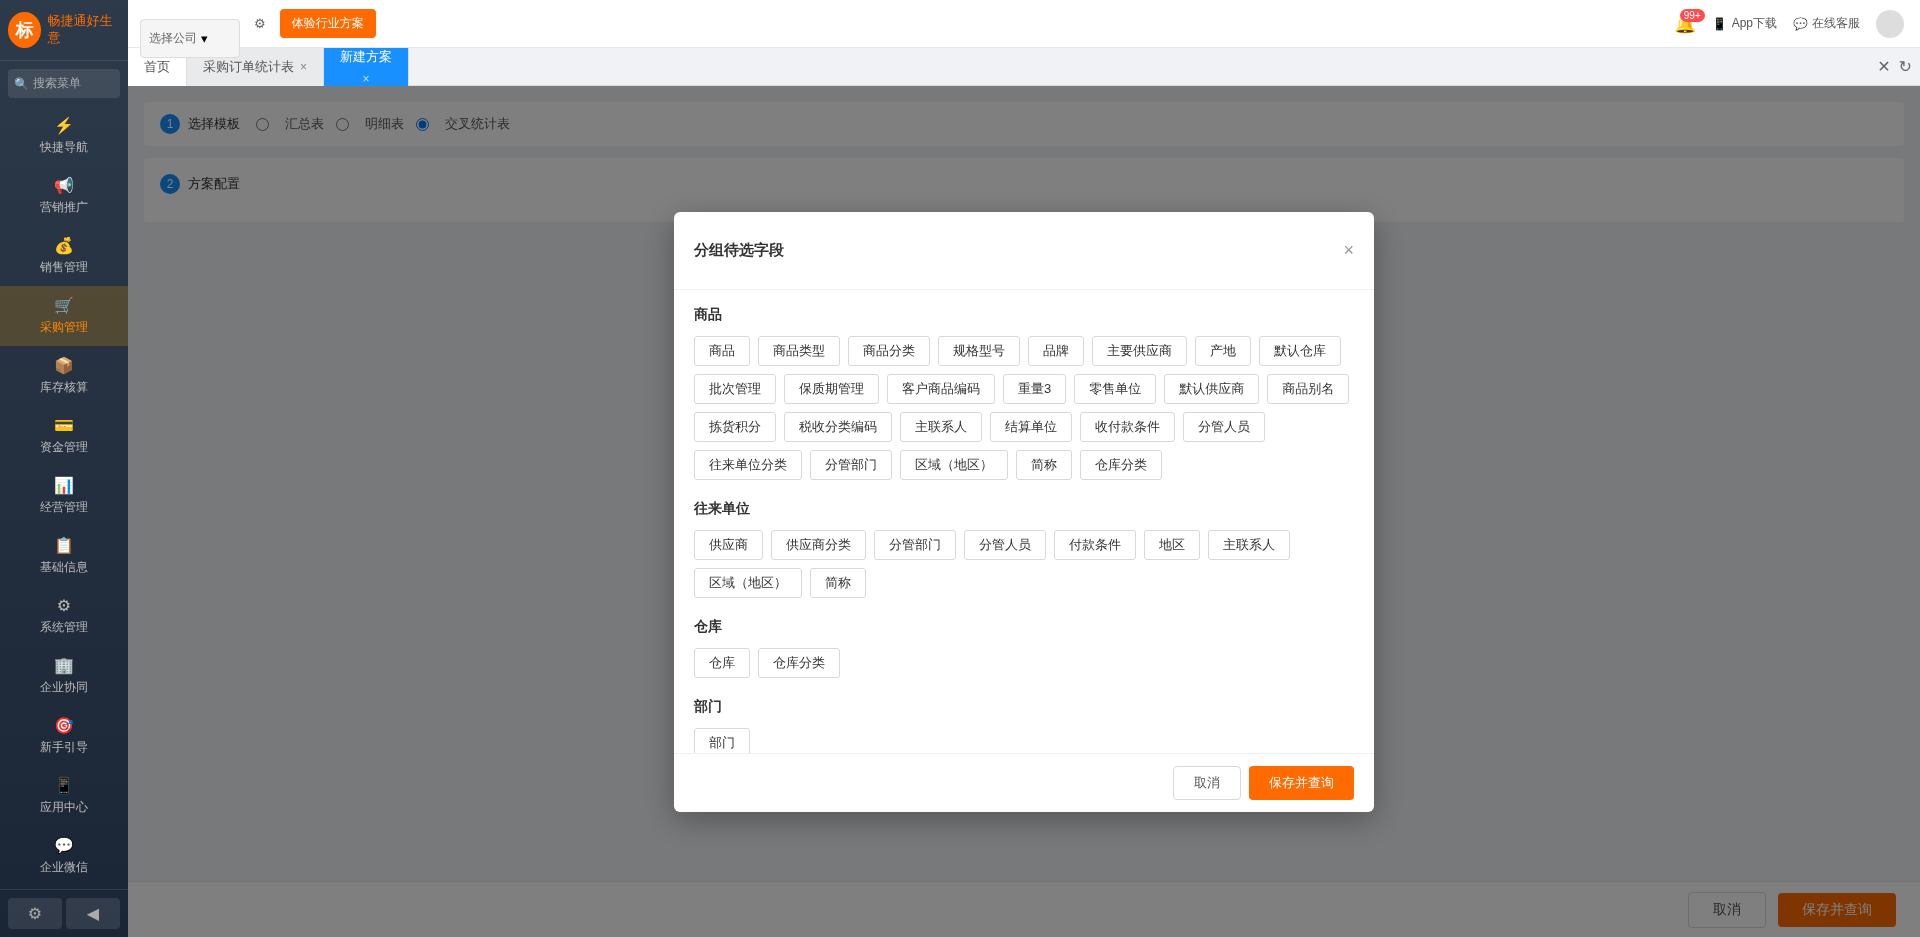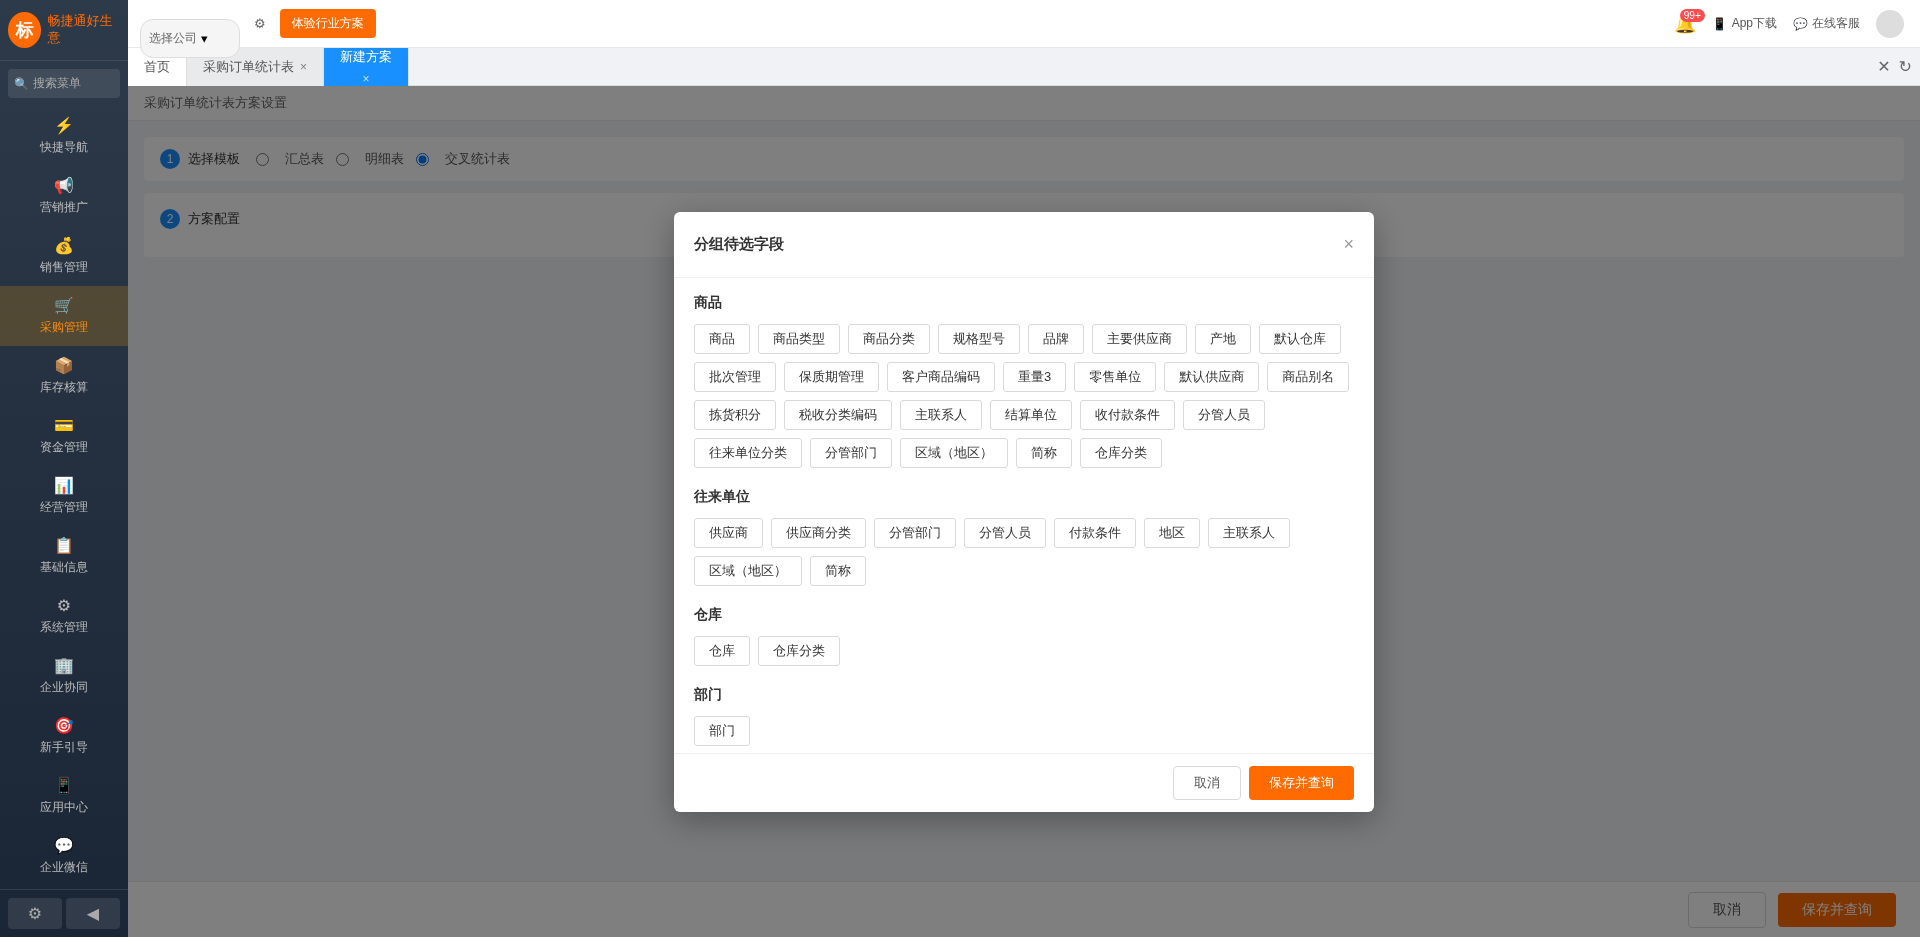--- a/index.html
+++ b/index.html
@@ -27,21 +27,21 @@
     .sidebar-icon { font-size: 16px; }
     .sidebar-bottom { width: 100%; border-top: 1px solid rgba(255,255,255,0.1); display: flex; padding: 8px; gap: 4px; }
     .sidebar-bottom-btn { flex: 1; background: rgba(255,255,255,0.1); border: none; border-radius: 4px; color: #aaa; padding: 6px; cursor: pointer; font-size: 16px; }
 
     
     .topbar {
       position: fixed; left: 128px; top: 0; right: 0; height: 48px;
       background: #fff; border-bottom: 1px solid #e8e8e8; display: flex; align-items: center; z-index: 9;
     }
     .topbar-left { display: flex; align-items: center; padding: 0 12px; gap: 8px; }
-    .topbar-dropdown { display: flex; align-items: center; gap: 4px; background: #f5f5f5; border: 1px solid #ddd; border-radius: 13px; padding: 10px 8px; cursor: pointer; min-width: 100px; margin-top: 30px; }
+    .topbar-dropdown { display: flex; align-items: center; gap: 4px; background: #f5f5f5; border: 1px solid #ddd; border-radius: 4px; padding: 10px 8px; cursor: pointer; min-width: 100px; margin-top: 30px; }
     .topbar-gear { padding: 6px; cursor: pointer; color: #666; }
     .topbar-trial { background: #ff6b00; color: white; border: none; border-radius: 4px; padding: 6px 12px; cursor: pointer; font-size: 12px; }
     .topbar-right { margin-left: auto; display: flex; align-items: center; gap: 16px; padding-right: 16px; }
     .topbar-badge-wrap { position: relative; cursor: pointer; }
     .topbar-badge { position: absolute; top: -4px; right: -8px; background: #ff4d4f; color: white; border-radius: 10px; font-size: 10px; padding: 1px 4px; }
     .topbar-icon-text { display: flex; align-items: center; gap: 4px; color: #555; font-size: 12px; cursor: pointer; }
     .topbar-avatar { width: 28px; height: 28px; background: #ddd; border-radius: 50%; cursor: pointer; }
 
     
     .tabbar {
@@ -83,21 +83,21 @@
       background: rgba(0,0,0,0.5); z-index: 100; display: flex; align-items: center; justify-content: center;
     }
 
     
     .modal {
       background: white; border-radius: 6px; width: 700px; max-height: 600px;
       display: flex; flex-direction: column; box-shadow: 0 8px 32px rgba(0,0,0,0.3);
       position: relative;
     }
     .modal-header {
-      padding: 22px 20px; border-bottom: 1px solid #f0f0f0;
+      padding: 28px 20px; border-bottom: 1px solid #f0f0f0;
       display: flex; align-items: center; justify-content: space-between;
       font-size: 15px; font-weight: 600; color: #333; flex-shrink: 0;
     }
     .modal-close { background: none; border: none; cursor: pointer; font-size: 18px; color: #999; }
     .modal-body { flex: 1; overflow-y: auto; padding: 16px 20px; }
     .modal-footer { padding: 12px 20px; border-top: 1px solid #f0f0f0; display: flex; justify-content: flex-end; gap: 8px; flex-shrink: 0; }
 
     
     .modal-body::-webkit-scrollbar { width: 6px; }
     .modal-body::-webkit-scrollbar-track { background: #f5f5f5; }
@@ -245,23 +245,20 @@
     <span>新建方案</span>
     <span class="tab-close">×</span>
   </div>
   <div class="tabbar-actions">
     <button class="tabbar-action-btn">✕</button>
     <button class="tabbar-action-btn">↻</button>
   </div>
 </div>
 
 <div class="main">
-  <div class="page-header">
-    <span>采购订单统计表方案设置</span>
-  </div>
   <div class="page-body">
 
     <div class="step-bar">
       <div class="step">
         <div class="step-num">1</div>
         <span class="step-label">选择模板</span>
       </div>
       <div class="step-radio-group">
         <label class="step-radio">
           <input type="radio" name="template" style=""> 

